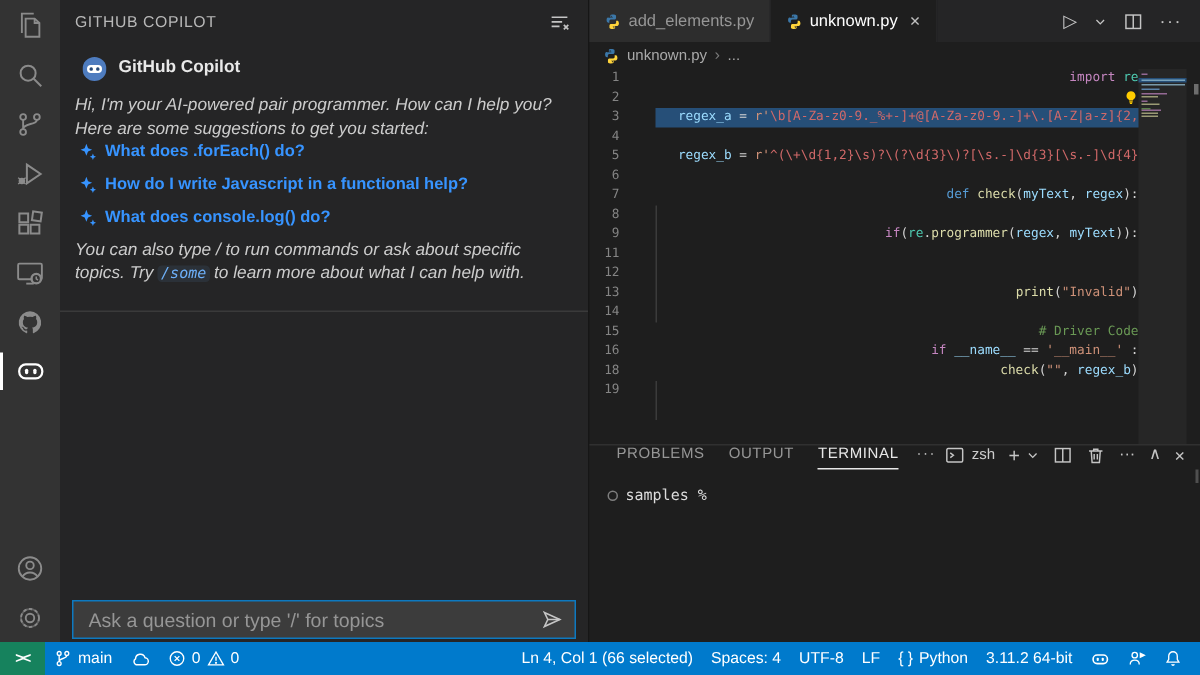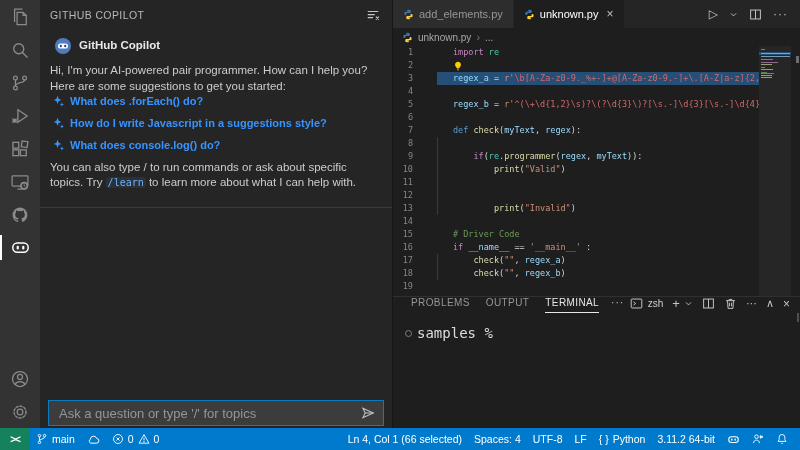--- a/index.html
+++ b/index.html
@@ -17,21 +17,21 @@
   .ab-spacer{flex:1}
 
   
   .sidebar{position:absolute;left:40px;top:0;width:352px;height:428px;background:#252526;}
   .sb-head{height:30px;display:flex;align-items:center;padding:0 12px 0 10px;}
   .sb-title{font-size:10.5px;color:#b8b8b8;letter-spacing:.4px;}
   .sb-head .icon{margin-left:auto;color:#c5c5c5;}
   .chat{padding:2px 10px 0 10px;font-size:11.5px;line-height:1.35;color:#cccccc;}
   .msg-head{display:flex;align-items:center;gap:8px;margin:6px 0 9px 5px;}
   .msg-author{font-weight:bold;font-size:11.5px;color:#e9e9e9;}
-  .chat p{margin:0 0 0 0;}
+  .chat p{margin:0 0 0 0;font-style:italic;}
   .greeting{margin-bottom:15px;}
   .intro{margin-bottom:13px;}
   .suggestion{display:flex;align-items:center;gap:6px;color:var(--link,#3794ff);
               font-weight:bold;font-size:11px;margin:0 0 7px 2px;cursor:pointer;}
   .footer-line{margin-top:12px;width:324px;}
   .inline-code{font-family:"DejaVu Sans Mono",monospace;font-size:10px;color:#6eb0f9;
                background:rgba(110,176,249,.09);border-radius:3px;padding:0 2px;}
   .chat-divider{position:absolute;left:0;right:0;top:207px;border-top:1px solid #3a3a3a;}
   .chat-input{position:absolute;left:8px;right:8px;top:400px;height:24px;background:#3c3c3c;
               border:1px solid #0d79c0;display:flex;align-items:center;padding:0 8px;}
@@ -50,40 +50,40 @@
   .editor-actions{margin-left:auto;display:flex;align-items:center;gap:11px;padding-right:12px;color:#c5c5c5;}
   .ea-run{font-size:12px;}
   .ea-more{font-size:12px;letter-spacing:1px;}
   .breadcrumb{height:18px;display:flex;align-items:center;gap:5px;padding-left:9px;font-size:10px;color:#a9a9a9;}
   .crumb-sep{color:#7a7a7a;font-size:11px;}
 
   .code-area{position:relative;height:250px;overflow:hidden;font-family:"DejaVu Sans Mono",monospace;font-size:8.5px;}
   .code-line{position:relative;height:13px;line-height:13px;white-space:pre;}
   .lnum{position:absolute;left:0;width:20px;text-align:right;color:#858585;}
   .lsel{position:absolute;left:44px;width:322px;top:0;height:13px;background:var(--selection,#264f78);}
-  .ltext{position:absolute;left:60px;width:322px;overflow:hidden;}
+  .ltext{position:absolute;left:44px;width:322px;overflow:hidden;text-align:right;}
   .guide{position:absolute;width:1px;background:#3b3b3b;left:43.5px;}
   .pl{color:#d4d4d4}.kw{color:#c586c0}.kwb{color:#569cd6}.fn{color:#dcdcaa}
   .var{color:#9cdcfe}.str{color:#ce9178}.rex{color:#d16969}.cmt{color:#6a9955}.mod{color:#4ec9b0}
   .minimap{position:absolute;left:366px;top:46px;width:32px;height:250px;background:rgba(255,255,255,.04);}
   .mm-row{position:absolute;left:2px;}
   .ov-mark{position:absolute;left:403px;top:56px;width:3px;height:7px;background:#6d6d6d;}
 
   
   .panel{position:absolute;left:0;right:0;top:296px;height:132px;border-top:1px solid #303030;background:#1e1e1e;}
   .panel-bar{height:25px;display:flex;align-items:flex-start;padding:0 10px 0 18px;font-size:10px;color:#969696;}
   .ptab{margin-right:16px;letter-spacing:.4px;position:relative;cursor:pointer;}
   .ptab.active{color:#e7e7e7;}
   .ptab.active::after{content:"";position:absolute;left:0;right:0;bottom:-5px;height:1px;background:#e7e7e7;}
   .ptab-more{color:#c5c5c5;letter-spacing:1px;margin-left:-4px;}
   .panel-right{margin-left:auto;display:flex;align-items:center;gap:9px;color:#c5c5c5;}
   .shell-label{font-size:10px;color:#cccccc;margin-left:-4px;}
   .pi-glyph{font-size:11px;line-height:1;}
   .term-line{display:flex;align-items:center;gap:5px;padding-left:12px;margin-top:3px;
-             font-family:"DejaVu Sans Mono",monospace;font-size:14px;color:#dddddd;}
+             font-family:"DejaVu Sans Mono",monospace;font-size:10px;color:#dddddd;}
   .prompt-dot{width:5px;height:5px;border:1px solid #7e7e7e;border-radius:50%;}
   .panel-scroll{position:absolute;right:1px;top:16px;width:2px;height:9px;background:#4f4f4f;}
 
   
   .status-bar{position:absolute;left:0;top:428px;width:800px;height:22px;background:var(--accent,#007acc);
               display:flex;align-items:stretch;color:#ffffff;font-size:10.5px;}
   .remote{width:30px;background:var(--remote,#16825d);display:flex;align-items:center;justify-content:center;
           font-weight:bold;font-size:10px;letter-spacing:-1px;cursor:pointer;}
   .sbi{display:flex;align-items:center;gap:4px;padding:0 6px;white-space:nowrap;cursor:pointer;}
   .sb-right{margin-left:auto;display:flex;align-items:stretch;padding-right:6px;}
@@ -226,33 +226,33 @@
             </span>
             <span>What does .forEach() do?</span>
           </div>
           <div class="suggestion">
             <span class="icon">
               <svg width="12" height="12" viewBox="0 0 14 14">
                 <path fill="currentColor" d="M6.5 1l1.3 3.4L11 5.7 7.8 7 6.5 10.4 5.2 7 2 5.7l3.2-1.3z"></path>
                 <path fill="currentColor" d="M11.6 8.6l.7 1.8 1.7.7-1.7.7-.7 1.8-.7-1.8-1.7-.7 1.7-.7z"></path>
               </svg>
             </span>
-            <span>How do I write Javascript in a suggestions style?</span>
+            <span>How do I write Javascript in a functional help?</span>
           </div>
           <div class="suggestion">
             <span class="icon">
               <svg width="12" height="12" viewBox="0 0 14 14">
                 <path fill="currentColor" d="M6.5 1l1.3 3.4L11 5.7 7.8 7 6.5 10.4 5.2 7 2 5.7l3.2-1.3z"></path>
                 <path fill="currentColor" d="M11.6 8.6l.7 1.8 1.7.7-1.7.7-.7 1.8-.7-1.8-1.7-.7 1.7-.7z"></path>
               </svg>
             </span>
             <span>What does console.log() do?</span>
           </div>
         </div>
-      <p class="footer-line"><span>You can also type / to run commands or ask about specific topics. Try </span><span class="inline-code">/learn</span><span> to learn more about what I can help with.</span></p>
+      <p class="footer-line"><span>You can also type / to run commands or ask about specific topics. Try </span><span class="inline-code">/some</span><span> to learn more about what I can help with.</span></p>
     </div>
     <div class="chat-divider"></div>
     <div class="chat-input">
       <input type="text" placeholder="Ask a question or type '/' for topics" style="">
       <span class="icon" id="send-icon">
           <svg width="14" height="14" viewBox="0 0 16 16" fill="none" stroke="currentColor" stroke-width="1.2">
             <path d="M2.2 2.6L14 8 2.2 13.4l2.6-5.4z"></path>
             <path d="M4.8 8H14"></path>
           </svg>
         </span>
@@ -315,28 +315,26 @@
                 <path fill="#ffcc00" d="M8 1.2a4.8 4.8 0 0 1 2.9 8.6c-.55.45-.9.85-.9 1.4H6c0-.55-.35-.95-.9-1.4A4.8 4.8 0 0 1 8 1.2z"></path>
                 <path stroke="#ffcc00" stroke-width="1.2" d="M6.2 12.6h3.6M6.8 14.3h2.4"></path>
               </svg></span></span></div>
         <div class="code-line"><div class="lsel"></div><span class="lnum">3</span><span class="ltext"><span class="var">regex_a</span><span class="pl"> = </span><span class="str">r'</span><span class="rex">\b[A-Za-z0-9._%+-]+@[A-Za-z0-9.-]+\.[A-Z|a-z]{2,</span></span></div>
         <div class="code-line"><span class="lnum">4</span><span class="ltext"></span></div>
         <div class="code-line"><span class="lnum">5</span><span class="ltext"><span class="var">regex_b</span><span class="pl"> = </span><span class="str">r'</span><span class="rex">^(\+\d{1,2}\s)?\(?\d{3}\)?[\s.-]\d{3}[\s.-]\d{4}</span></span></div>
         <div class="code-line"><span class="lnum">6</span><span class="ltext"></span></div>
         <div class="code-line"><span class="lnum">7</span><span class="ltext"><span class="kwb">def</span><span class="pl"> </span><span class="fn">check</span><span class="pl">(</span><span class="var">myText</span><span class="pl">, </span><span class="var">regex</span><span class="pl">):</span></span></div>
         <div class="code-line"><span class="lnum">8</span><span class="ltext"></span></div>
         <div class="code-line"><span class="lnum">9</span><span class="ltext"><span class="pl">    </span><span class="kw">if</span><span class="pl">(</span><span class="mod">re</span><span class="pl">.</span><span class="fn">programmer</span><span class="pl">(</span><span class="var">regex</span><span class="pl">, </span><span class="var">myText</span><span class="pl">)):</span></span></div>
-        <div class="code-line"><span class="lnum">10</span><span class="ltext"><span class="pl">        </span><span class="fn">print</span><span class="pl">(</span><span class="str">"Valid"</span><span class="pl">)</span></span></div>
         <div class="code-line"><span class="lnum">11</span><span class="ltext"></span></div>
         <div class="code-line"><span class="lnum">12</span></div>
         <div class="code-line"><span class="lnum">13</span><span class="ltext"><span class="pl">        </span><span class="fn">print</span><span class="pl">(</span><span class="str">"Invalid"</span><span class="pl">)</span></span></div>
         <div class="code-line"><span class="lnum">14</span><span class="ltext"></span></div>
         <div class="code-line"><span class="lnum">15</span><span class="ltext"><span class="cmt"># Driver Code</span></span></div>
         <div class="code-line"><span class="lnum">16</span><span class="ltext"><span class="kw">if</span><span class="pl"> </span><span class="var">__name__</span><span class="pl"> == </span><span class="str">'__main__'</span><span class="pl"> :</span></span></div>
-        <div class="code-line"><span class="lnum">17</span><span class="ltext"><span class="pl">    </span><span class="fn">check</span><span class="pl">(</span><span class="str">""</span><span class="pl">, </span><span class="var">regex_a</span><span class="pl">)</span></span></div>
         <div class="code-line"><span class="lnum">18</span><span class="ltext"><span class="pl">    </span><span class="fn">check</span><span class="pl">(</span><span class="str">""</span><span class="pl">, </span><span class="var">regex_b</span><span class="pl">)</span></span></div>
         <div class="code-line"><span class="lnum">19</span><span class="ltext"></span></div>
         <div class="guide" style="top: 91px; height: 78px;"></div>
         <div class="guide" style="top: 208px; height: 26px;"></div>
       </div>
     <div class="minimap" id="minimap">
         <div class="mm-row" style="top: 3.4px; height: 1px; width: 4.32px; background: rgb(176, 122, 176); opacity: 0.8;"></div>
         <div class="mm-row" style="left: 0px; top: 6.2px; width: 32px; height: 2.4px; background: rgb(38, 79, 120);"></div>
         <div class="mm-row" style="top: 6.6px; height: 1px; width: 28.8px; background: rgb(143, 184, 204); opacity: 0.8;"></div>
         <div class="mm-row" style="top: 9.8px; height: 1px; width: 28.8px; background: rgb(143, 184, 204); opacity: 0.8;"></div>

